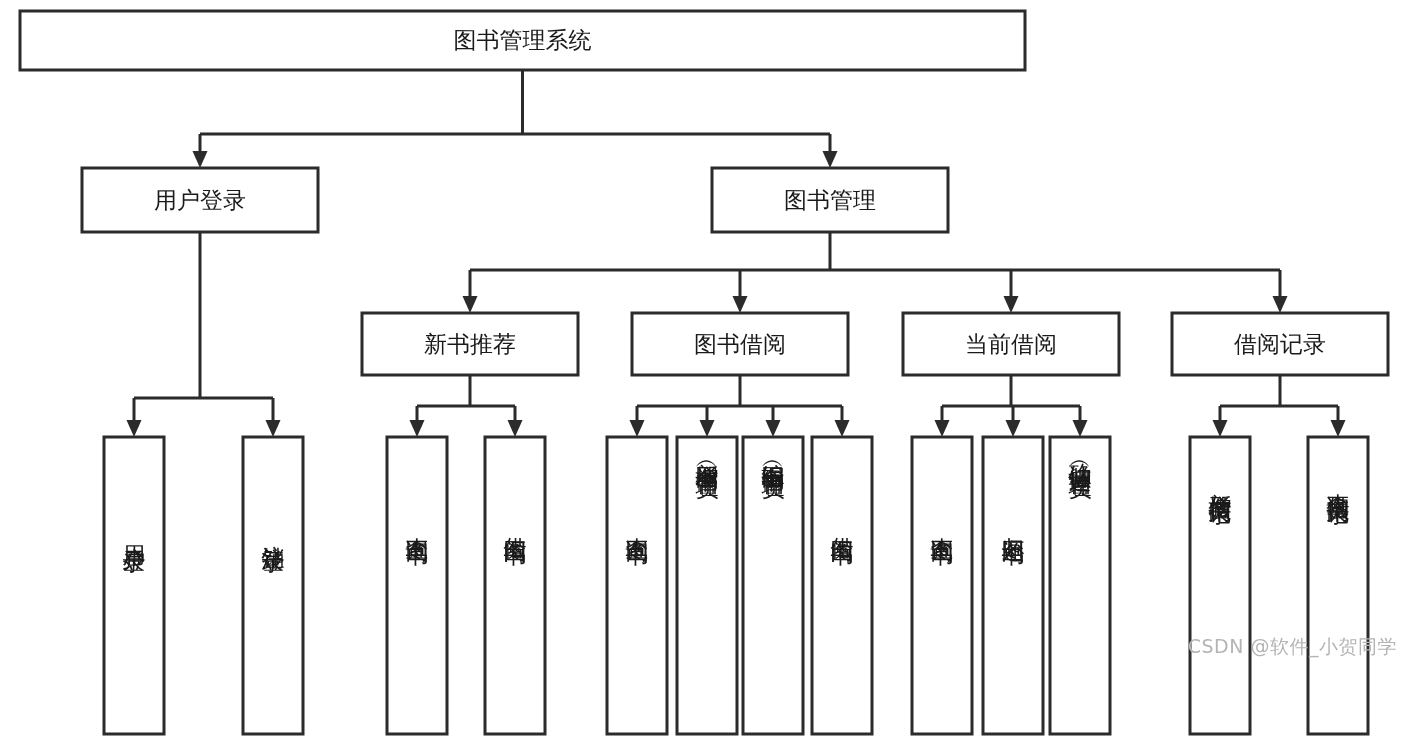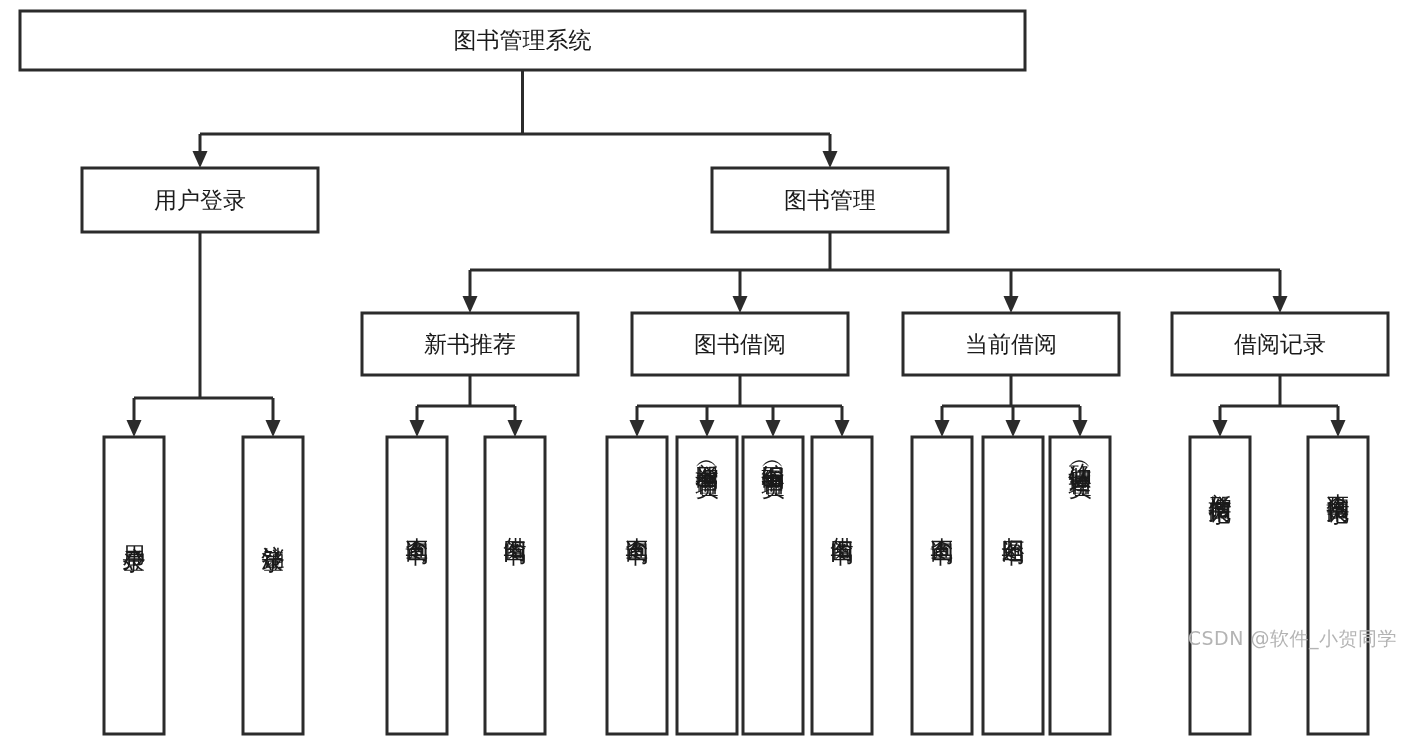--- a/index.html
+++ b/index.html
@@ -64,21 +64,21 @@
     font-family: "DejaVu Sans", "Liberation Sans", sans-serif;
     font-size: 23px;
     line-height: 1.18;
     color: #1a1a1a;
     letter-spacing: 2px;
     white-space: nowrap;
   }
   .watermark {
     position: absolute;
     right: 8px;
-    bottom: 12px;
+    bottom: 4px;
     font-family: "DejaVu Sans", "Liberation Sans", sans-serif;
     font-size: 19px;
     color: #b4b4b4;
     letter-spacing: 0.5px;
     white-space: nowrap;
   }
 </style>
 </head>
 <body>
 

